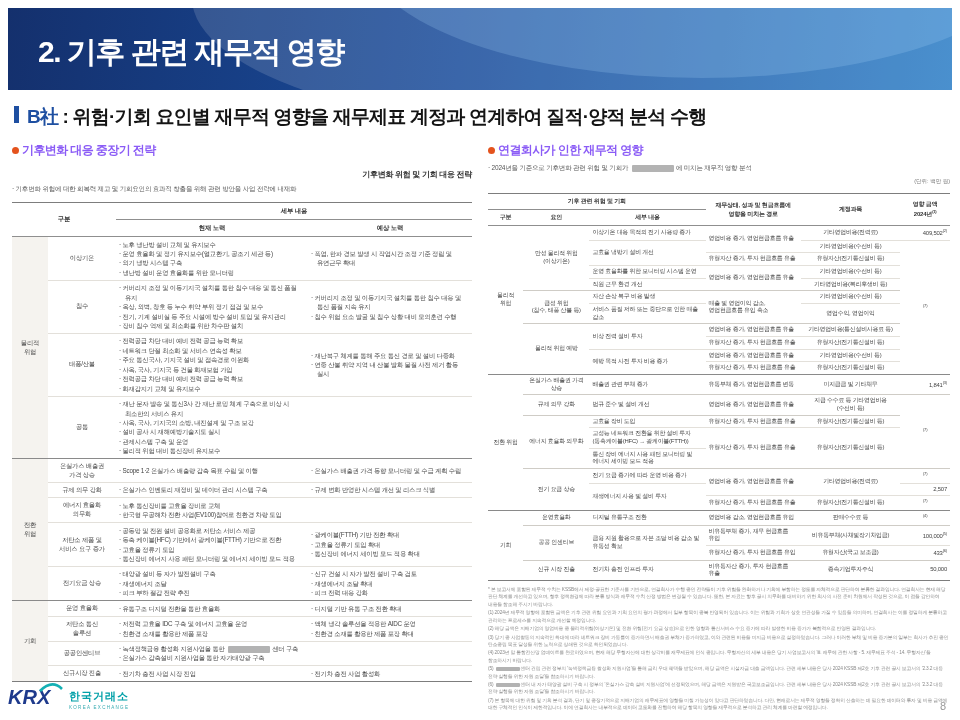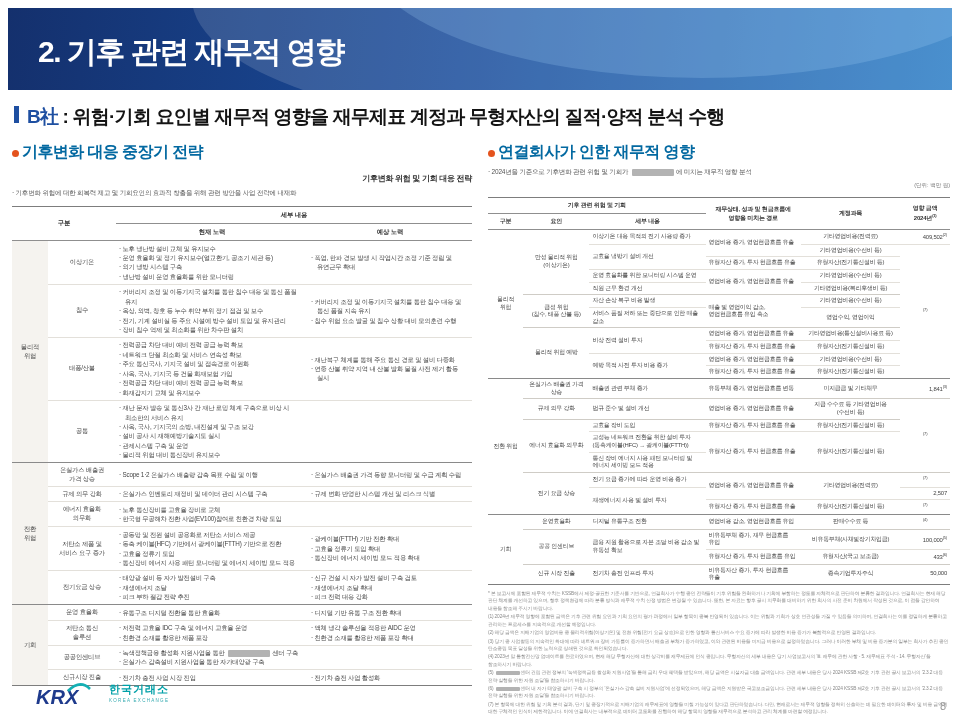--- a/index.html
+++ b/index.html
@@ -19,21 +19,21 @@
   
   .subtitle{margin:104px 0 0 14px;position:absolute;top:0;left:0;font-size:19px;font-weight:bold;
             color:#141414;letter-spacing:-0.8px;white-space:nowrap;}
   .sub-bar{display:inline-block;width:5px;height:17px;background:#1e4fa1;margin-right:8px;}
   .sub-b{color:#1e4fa1;margin-top:31px;}
 
   
   .content{position:absolute;top:142px;left:12px;right:10px;display:flex;gap:16px;}
   .col-left{width:460px;flex:none;}
   .col-right{width:462px;flex:none;}
-  .sec-title{font-size:16px;font-weight:bold;color:#0369a1;letter-spacing:-0.6px;}
+  .sec-title{font-size:12px;font-weight:bold;color:#8b5cf6;letter-spacing:-0.6px;}
   .dot{display:inline-block;width:7px;height:7px;border-radius:50%;background:#e4531d;margin-right:3px;}
   .subhead{font-size:8px;font-weight:bold;color:#333;margin-top:10px;letter-spacing:-0.3px;text-align:right;}
   .note{font-size:6.5px;color:#555;margin-top:5px;letter-spacing:-0.2px;}
   .unit{font-size:5.5px;color:#777;text-align:right;margin-top:5px;}
 
   
   table.tbl{border-collapse:collapse;width:100%;table-layout:fixed;margin-top:8px;
             border-top:1.5px solid #7d7d7d;border-bottom:1px solid #7d7d7d;}
   .tbl th{font-size:6.4px;font-weight:bold;color:#333;text-align:center;padding:3.5px 2px;
           border-bottom:1px solid #8f8f8f;white-space:pre-line;vertical-align:middle;letter-spacing:-0.2px;}
@@ -59,37 +59,37 @@
   #right-table td{font-size:5.9px;padding:2px 3px;line-height:1.3;}
   #right-table th{font-size:6px;padding:3px 2px;}
 
   
   .fns{margin-top:5px;font-size:4.8px;color:#8a8a8a;line-height:1.55;letter-spacing:-0.15px;
        word-break:keep-all;}
   .fns .fn-line{margin-top:1px;}
   .fns .redact{width:24px;height:4.5px;margin:0 1px;}
 
   
-  .footer{position:absolute;left:36px;bottom:10px;display:flex;align-items:flex-start;gap:17px;}
+  .footer{position:absolute;left:8px;bottom:10px;display:flex;align-items:flex-end;gap:5px;}
   .logo-txt{display:flex;flex-direction:column;justify-content:center;}
   .logo-kr{font-size:11px;font-weight:bold;color:#00a0a8;letter-spacing:1px;}
   .logo-en{font-size:4.5px;color:#35aab0;letter-spacing:1.3px;margin-top:1px;}
   .pageno{position:absolute;right:14px;bottom:8px;font-size:11px;color:#999;}
 </style>
 </head>
 <body>
 
 <div id="page">
 
   <div class="banner">
     <h1 class="banner-title">2. 기후 관련 재무적 영향</h1>
   </div>
 
   <div class="subtitle">
-    <span class="sub-bar"></span><span class="sub-b">B社</span><span> : 위험·기회 요인별 재무적 영향을 재무제표 계정과 무형자산의 질적·양적 분석 수행</span>
+    <span class="sub-bar"></span><span class="sub-b">B社</span><span> : 위험·기회 요인별 재무적 영향을 재무제표 계정과 연계하여 질적·양적 분석 수행</span>
   </div>
 
   <div class="content">
 
     <div class="col-left">
       <div class="sec-title">
         <span class="dot"></span><span>기후변화 대응 중장기 전략</span>
       </div>
       <div class="subhead">기후변화 위험 및 기회 대응 전략</div>
       <div class="note">· 기후변화 위험에 대한 회복력 제고 및 기회요인의 효과적 창출을 위해 관련 방안을 사업 전략에 내재화</div>

